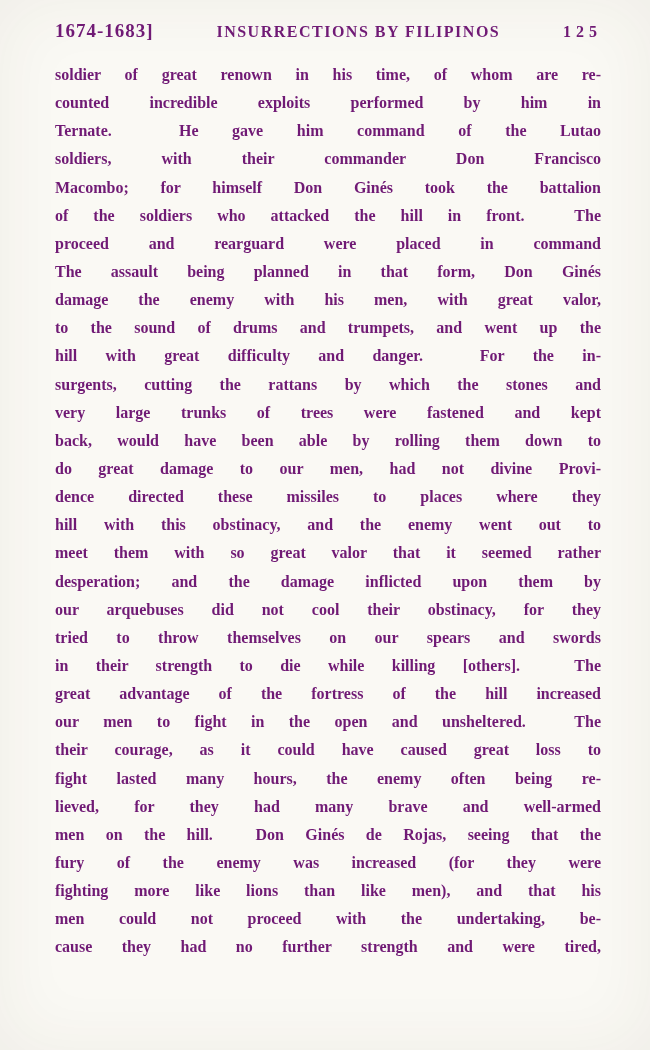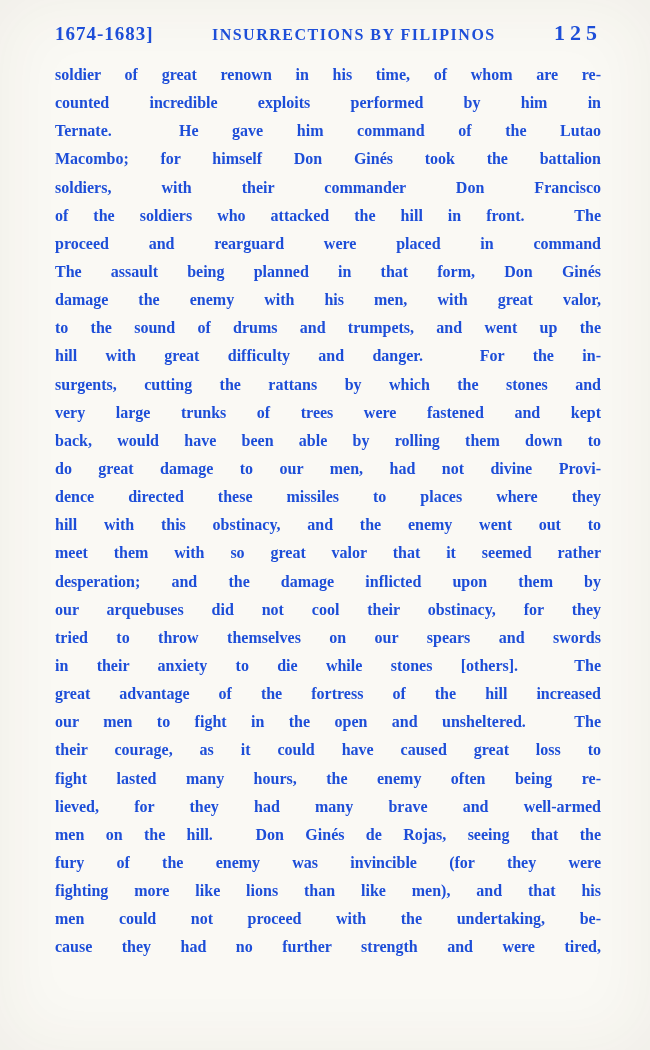--- a/index.html
+++ b/index.html
@@ -7,21 +7,21 @@
     padding: 0;
     background: #e9e7e1;
   }
   .page {
     position: relative;
     width: 650px;
     height: 1050px;
     background: #faf9f4;
     box-shadow: inset 0 0 70px rgba(60,50,30,0.06);
     font-family: "Liberation Serif", "DejaVu Serif", serif;
-    color: #1d4ed8;
+    color: #701a75;
     overflow: hidden;
   }
   .header {
     position: absolute;
     top: 20px;
     left: 55px;
     right: 48px;
     display: flex;
     justify-content: space-between;
     align-items: baseline;
@@ -31,21 +31,21 @@
     font-size: 19px;
     letter-spacing: 1px;
     white-space: nowrap;
   }
   .header-title {
     font-size: 16px;
     letter-spacing: 1.5px;
     white-space: nowrap;
   }
   .header-page {
-    font-size: 22px;
+    font-size: 16px;
     letter-spacing: 5px;
     white-space: nowrap;
   }
   .body-text {
     position: absolute;
     top: 61px;
     left: 55px;
     width: 546px;
   }
   .body-text .line {
@@ -65,43 +65,43 @@
 <div class="page">
   <div class="header">
     <span class="header-date">1674-1683]</span>
     <span class="header-title">INSURRECTIONS BY FILIPINOS</span>
     <span class="header-page">125</span>
   </div>
   <div class="body-text">
       <div class="line">soldier of great renown in his time, of whom are re-</div>
       <div class="line">counted incredible exploits performed by him in</div>
       <div class="line">Ternate.  He gave him command of the Lutao</div>
+      <div class="line">soldiers, with their commander Don Francisco</div>
       <div class="line">Macombo; for himself Don Ginés took the battalion</div>
-      <div class="line">soldiers, with their commander Don Francisco</div>
       <div class="line">of the soldiers who attacked the hill in front.  The</div>
       <div class="line">proceed and rearguard were placed in command</div>
       <div class="line">The assault being planned in that form, Don Ginés</div>
       <div class="line">damage the enemy with his men, with great valor,</div>
       <div class="line">to the sound of drums and trumpets, and went up the</div>
       <div class="line">hill with great difficulty and danger.  For the in-</div>
       <div class="line">surgents, cutting the rattans by which the stones and</div>
       <div class="line">very large trunks of trees were fastened and kept</div>
       <div class="line">back, would have been able by rolling them down to</div>
       <div class="line">do great damage to our men, had not divine Provi-</div>
       <div class="line">dence directed these missiles to places where they</div>
       <div class="line">hill with this obstinacy, and the enemy went out to</div>
       <div class="line">meet them with so great valor that it seemed rather</div>
       <div class="line">desperation; and the damage inflicted upon them by</div>
       <div class="line">our arquebuses did not cool their obstinacy, for they</div>
       <div class="line">tried to throw themselves on our spears and swords</div>
-      <div class="line">in their anxiety to die while stones [others].  The</div>
+      <div class="line">in their strength to die while killing [others].  The</div>
       <div class="line">great advantage of the fortress of the hill increased</div>
       <div class="line">our men to fight in the open and unsheltered.  The</div>
       <div class="line">their courage, as it could have caused great loss to</div>
       <div class="line">fight lasted many hours, the enemy often being re-</div>
       <div class="line">lieved, for they had many brave and well-armed</div>
       <div class="line">men on the hill.  Don Ginés de Rojas, seeing that the</div>
-      <div class="line">fury of the enemy was invincible (for they were</div>
+      <div class="line">fury of the enemy was increased (for they were</div>
       <div class="line">fighting more like lions than like men), and that his</div>
       <div class="line">men could not proceed with the undertaking, be-</div>
       <div class="line">cause they had no further strength and were tired,</div>
     </div>
 </div>
 
 </body></html>

